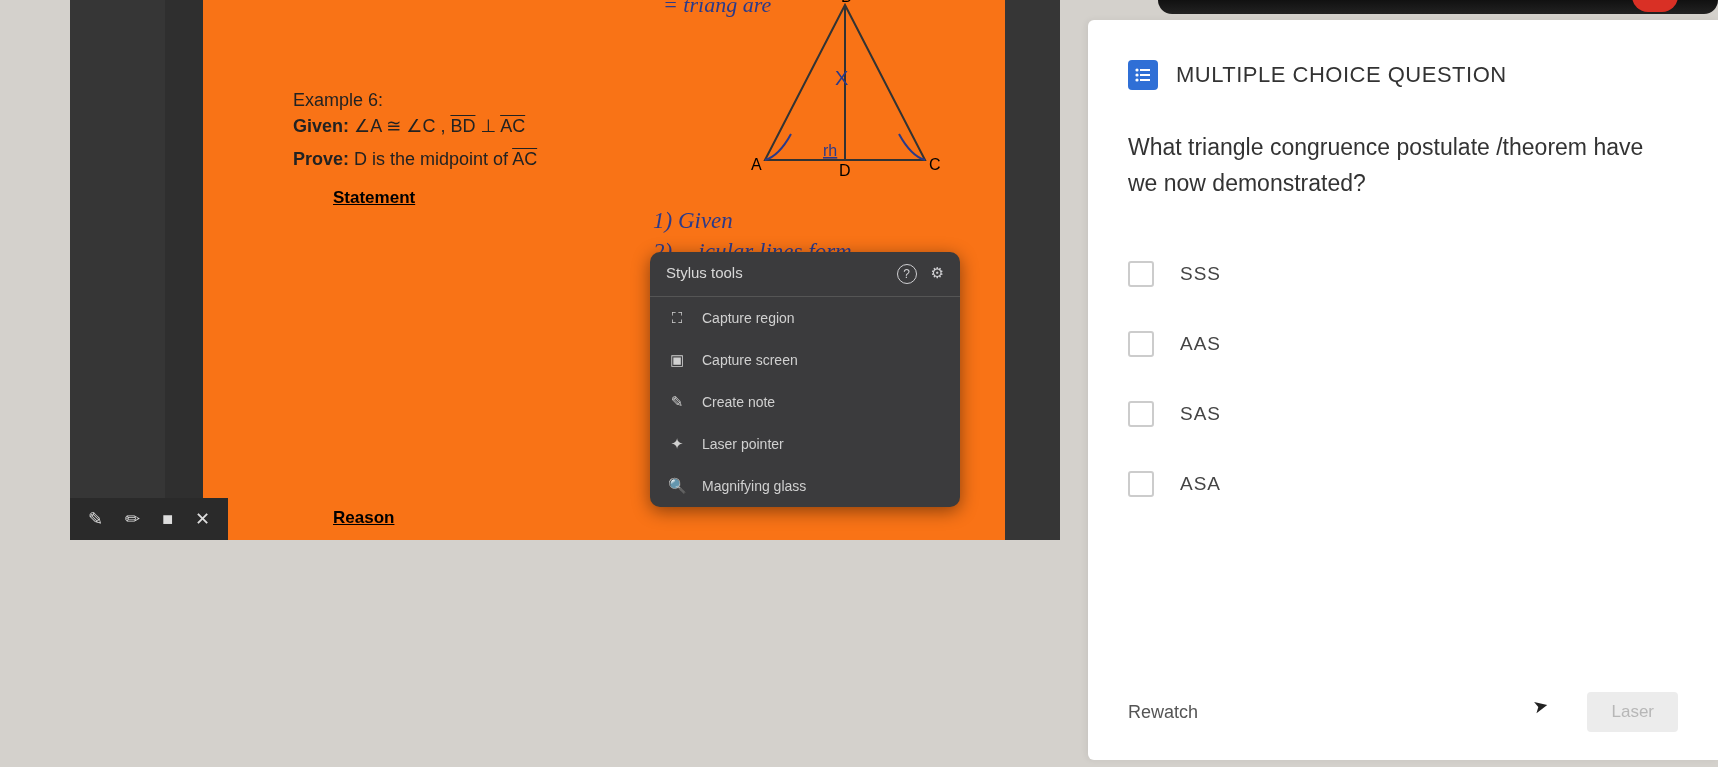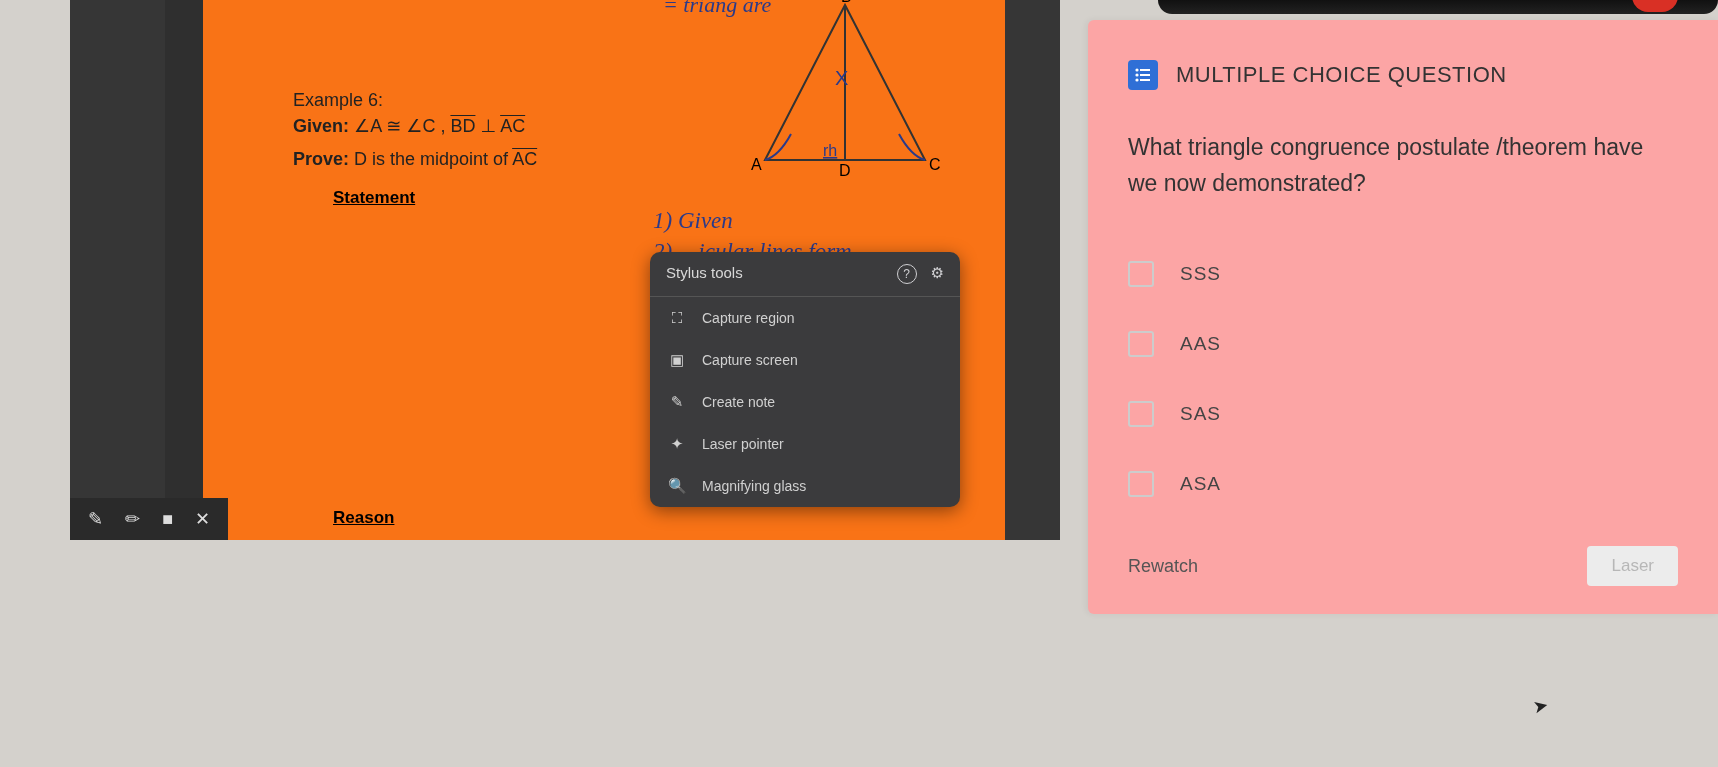--- a/index.html
+++ b/index.html
@@ -36,21 +36,21 @@
 .stylus { position:absolute; left:580px; top:252px; width:310px; background:#3b3b3d; color:#d8d8d8; border-radius:10px; box-shadow:0 4px 18px rgba(0,0,0,0.45); font-size:14px; overflow:hidden; }
 .stylus-hdr { display:flex; align-items:flex-start; justify-content:space-between; padding:12px 16px; border-bottom:1px solid #555; font-size:15px; color:#d8d8d8; }
 .stylus-hdr .icons { display:flex; gap:14px; color:#cfcfd2; }
 .stylus-item { display:flex; align-items:center; gap:16px; padding:12px 18px; color:#d0d0d0; cursor:pointer; }
 .stylus-item .ico { width:18px; text-align:center; font-size:15px; }
 
 
 .vid-toolbar { position:absolute; left:0; bottom:0; height:42px; background:#2a2a2a; display:flex; align-items:center; gap:22px; padding:0 18px; color:#ddd; font-size:18px; }
 
 
-.right { position:absolute; right:0; top:20px; width:630px; height:594px; background:#fca5a5; border-radius:6px 0 0 6px; padding:40px 40px 30px 40px; box-shadow:-2px 0 6px rgba(0,0,0,0.06); }
+.right { position:absolute; right:0; top:20px; width:630px; height:740px; background:#ffffff; border-radius:6px 0 0 6px; padding:40px 40px 30px 40px; box-shadow:-2px 0 6px rgba(0,0,0,0.06); }
 .mcq-hdr { display:flex; align-items:center; gap:18px; margin-bottom:40px; }
 .mcq-badge { width:30px; height:30px; background:#2f6fd6; border-radius:4px; display:flex; align-items:center; justify-content:center; color:#fff; font-size:16px; }
 .mcq-title { font-size:22px; color:#333; letter-spacing:0.5px; font-weight:400; }
 .question { font-size:23px; color:#333; line-height:1.55; margin-bottom:60px; max-width:520px; }
 .opts { display:flex; flex-direction:column; gap:44px; }
 .opt { display:flex; align-items:center; gap:26px; cursor:pointer; }
 .box { width:26px; height:26px; border:2px solid #ccc; border-radius:3px; }
 .opt-label { font-size:19px; color:#444; letter-spacing:1px;text-align:center; }
 .right-foot { position:absolute; left:40px; right:40px; bottom:28px; display:flex; align-items:center; justify-content:space-between; }
 .rewatch { font-size:18px; color:#555; cursor:pointer; }

